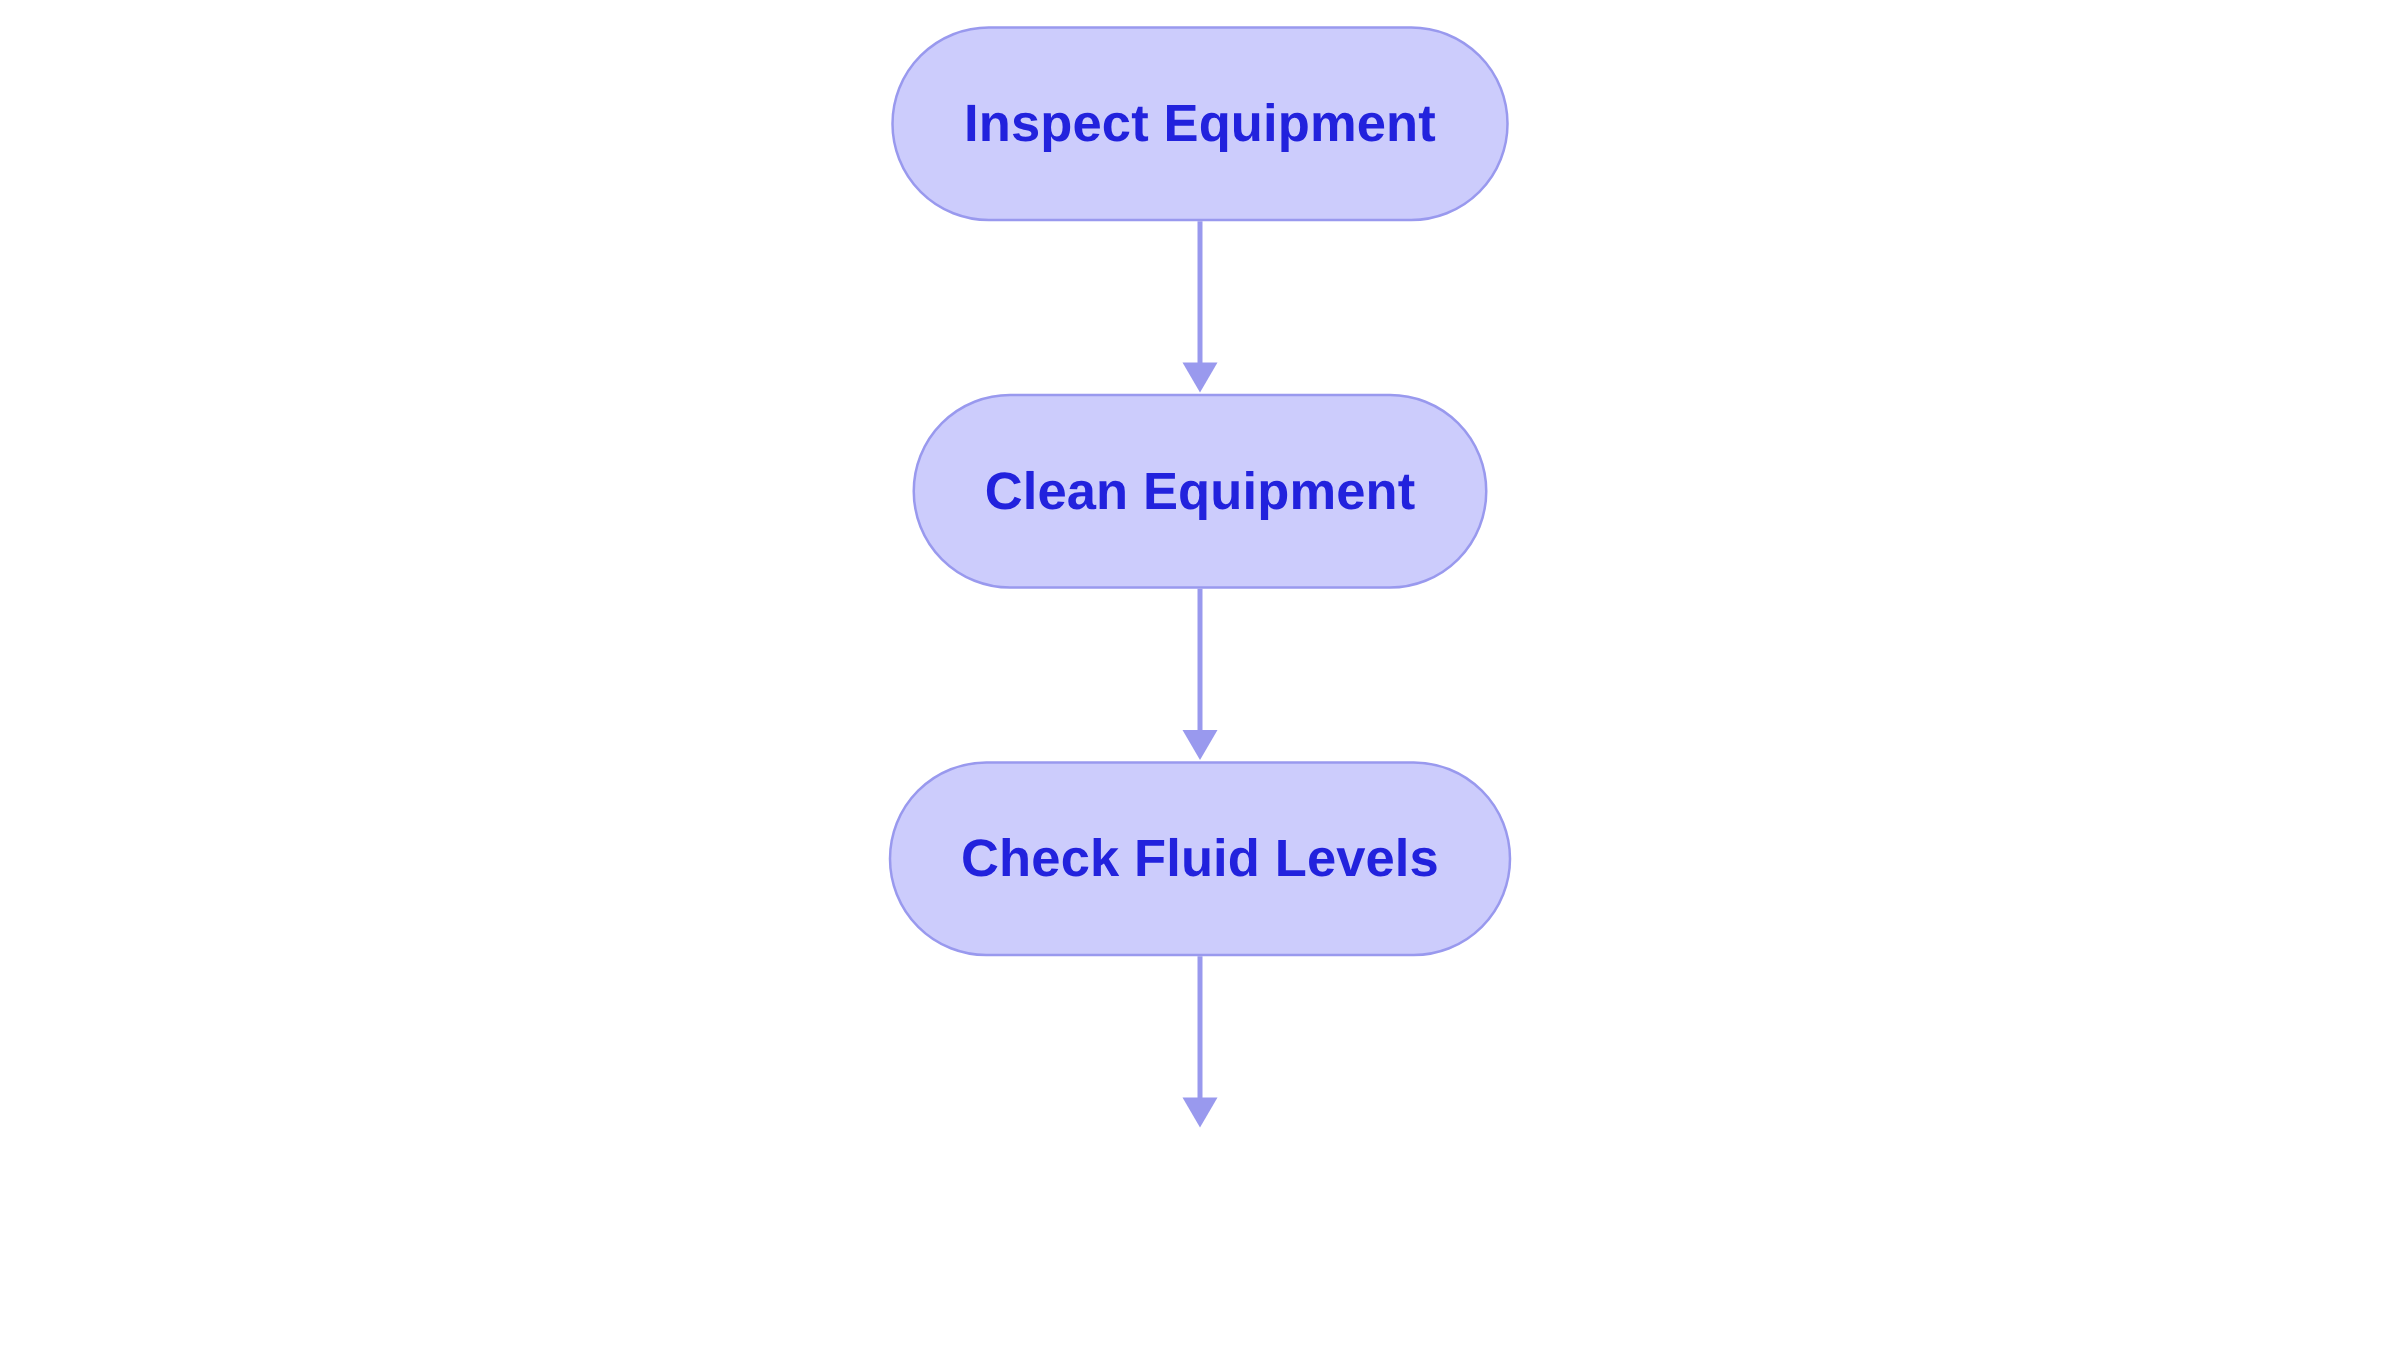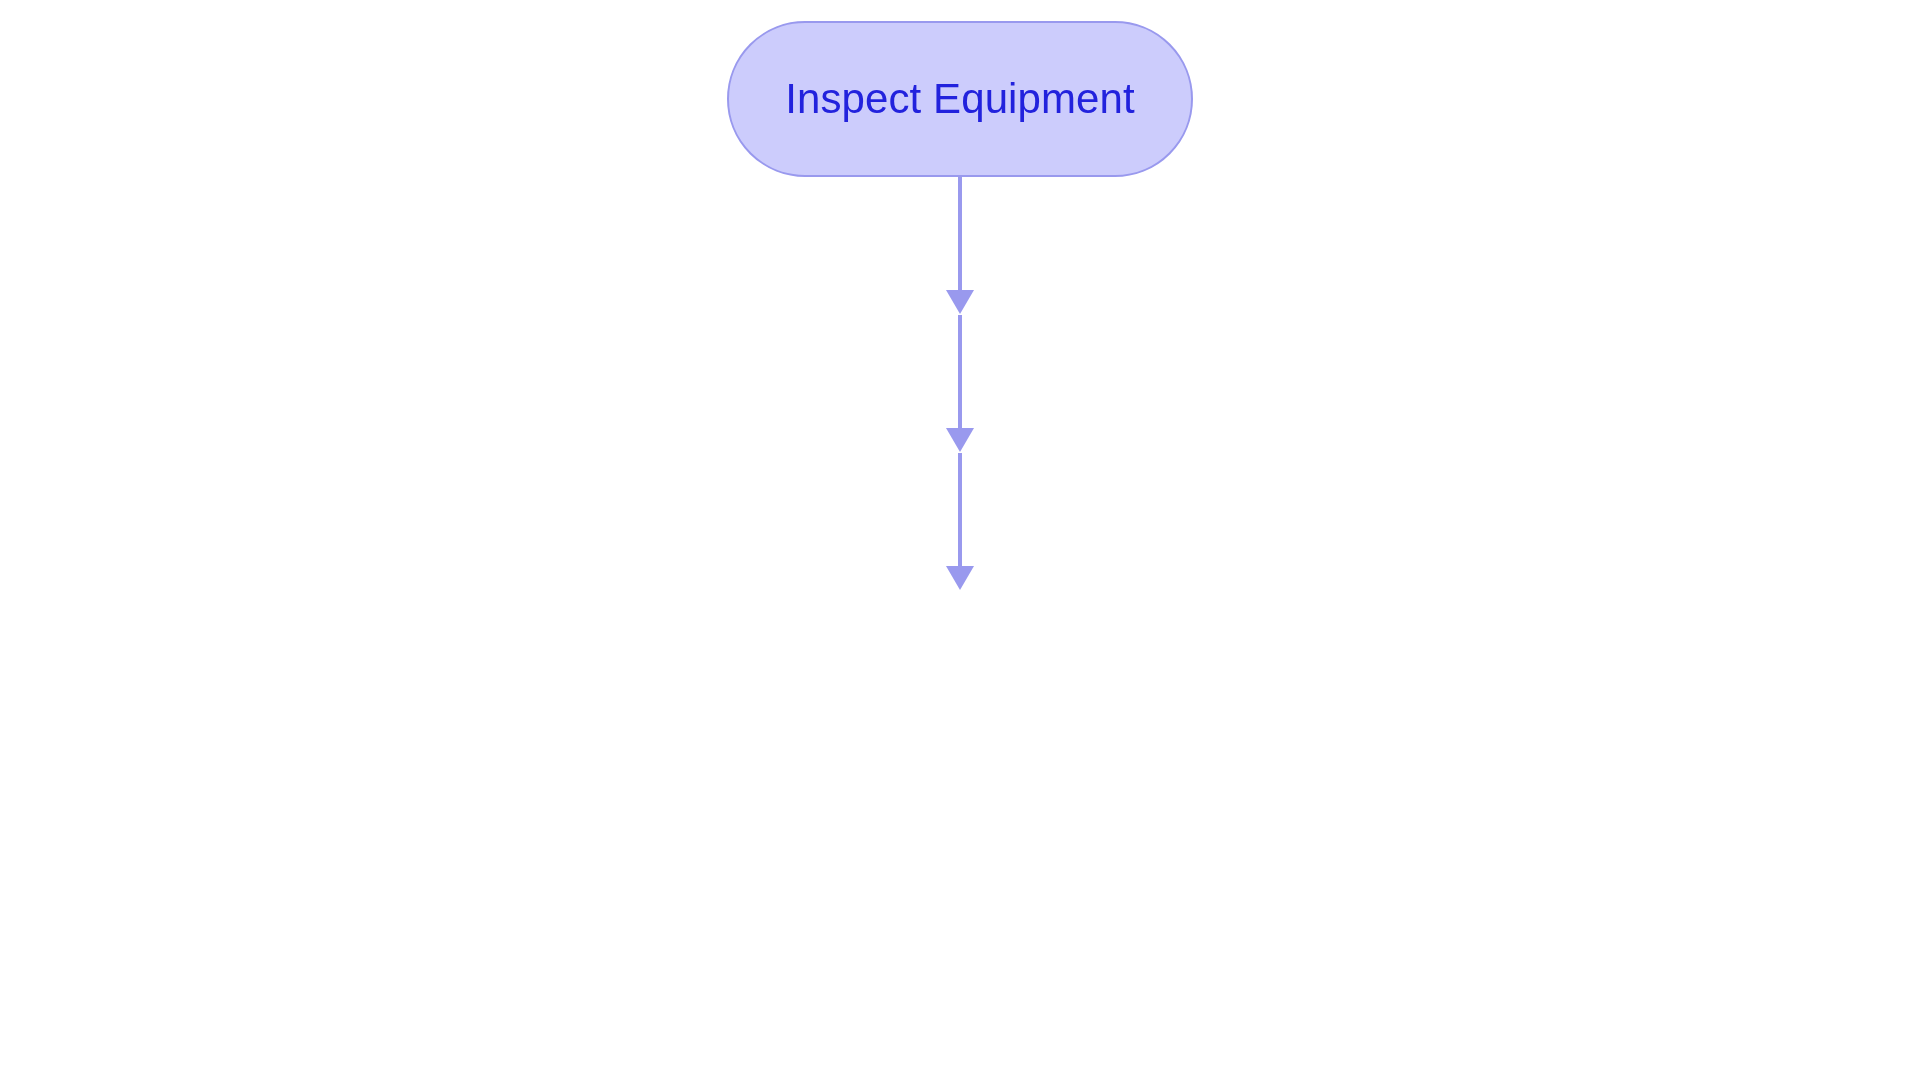--- a/index.html
+++ b/index.html
@@ -46,21 +46,21 @@
     border-radius: 999px;
     display: flex;
     align-items: center;
     justify-content: center;
     padding: 0 56px;
     white-space: nowrap;
   }
   .node-label {
     color: #2222dd;
     font-size: 42px;
-    font-weight: 400;
+    font-weight: 700;
     line-height: 1;
     letter-spacing: 0.1px;
   }
 
   
   .connector {
     position: relative;
     width: 40px;
     height: 138px;
     display: flex;
@@ -89,26 +89,32 @@
 
     <div class="node">
       <span class="node-label">Inspect Equipment</span>
     </div>
 
     <div class="connector">
       <div class="connector-line"></div>
       <div class="connector-arrowhead"></div>
     </div>
 
+    <div class="node">
+      <span class="node-label">Clean Equipment</span>
+    </div>
 
     <div class="connector">
       <div class="connector-line"></div>
       <div class="connector-arrowhead"></div>
     </div>
 
+    <div class="node">
+      <span class="node-label">Check Fluid Levels</span>
+    </div>
 
     <div class="connector">
       <div class="connector-line"></div>
       <div class="connector-arrowhead"></div>
     </div>
 
 
   </div>
 </div>
 

